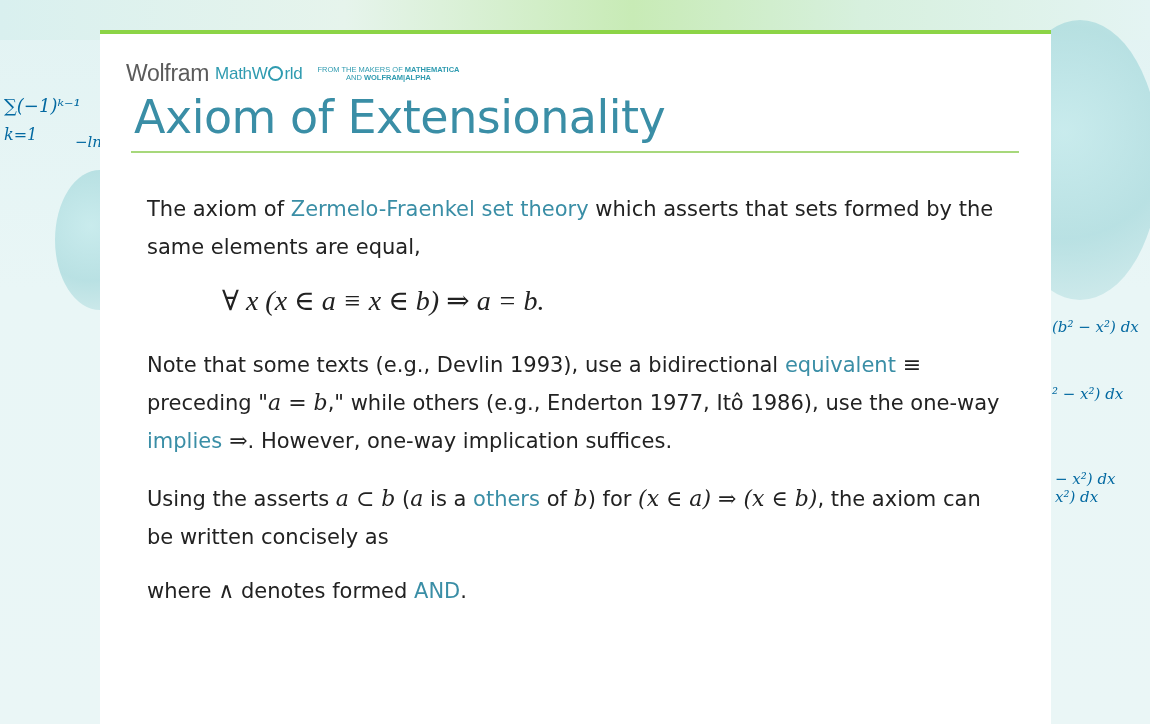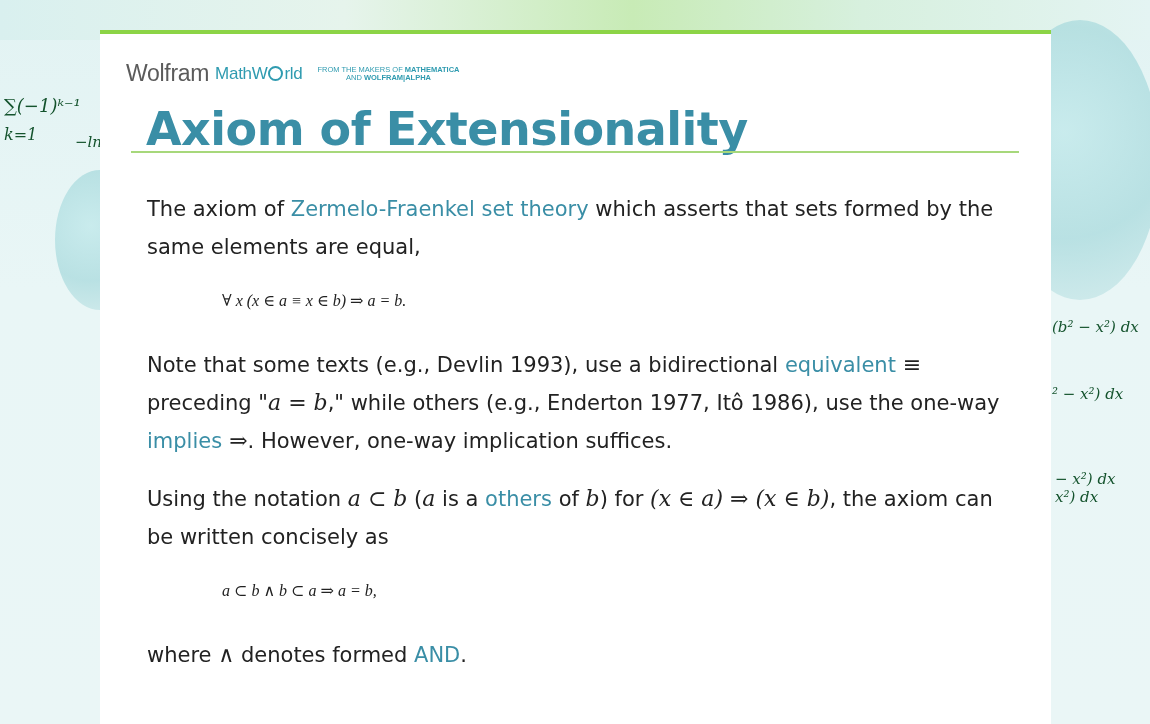--- a/index.html
+++ b/index.html
@@ -6,21 +6,21 @@
     body {
       width:1150px; height:724px; overflow:hidden; position:relative;
       background: linear-gradient(180deg, #e2f3f3 0%, #e9f6f6 40%, #eaf6f6 100%);
       font-family: "Liberation Sans", "DejaVu Sans", sans-serif;
     }
     .bg-top {
       position:absolute; left:0; top:0; width:1150px; height:40px;
       background: linear-gradient(90deg, #d9f0ef 0%, #e6f4ec 30%, #c8ebb6 55%, #d7f0de 75%, #e4f4f3 100%);
     }
     .bg-formula {
-      position:absolute; color:#14532d; font-family:"DejaVu Serif", serif; font-style:italic;
+      position:absolute; color:#0369a1; font-family:"DejaVu Serif", serif; font-style:italic;
       font-size:15px; white-space:nowrap;
     }
     .bg-shape {
       position:absolute; border-radius:50%;
       background: radial-gradient(circle at 40% 40%, #bfe8ea 0%, #a9dadd 55%, #cde9ea 100%);
       opacity:.75;
     }
     .card {
       position:absolute; left:100px; top:30px; width:951px; height:700px;
       background:#ffffff; border-top:4px solid #8cd446;
@@ -35,39 +35,39 @@
     .brand-mw { color:#2f9bb0; font-size:17px; letter-spacing:-0.3px; margin-left:6px; }
     .brand-globe {
       display:inline-block; width:15px; height:15px; border:2px solid #2f9bb0; border-radius:50%;
       box-sizing:border-box; vertical-align:middle; position:relative; top:-1px; margin:0 1px;
     }
     .brand-tag {
       margin-left:15px; font-size:7.5px; line-height:8px; color:#2f9bb0; text-transform:uppercase;
     }
     .brand-tag b { font-weight:bold; }
     h1 {
-      position:absolute; left:30px; top:52px; margin:16px;
-      font-family:"DejaVu Sans", sans-serif; font-weight:bold;
+      position:absolute; left:30px; top:52px; margin:4px;
+      font-family:"DejaVu Sans", sans-serif; font-weight:normal;
       font-size:46px; color:#3a8ea6; letter-spacing:-0.5px; white-space:nowrap;
     }
     .rule {
       position:absolute; left:31px; top:117px; width:888px; height:2px; background:#a7d87b;
     }
     .content {
       position:absolute; left:31px; top:140px; width:890px;
       font-family:"DejaVu Sans", sans-serif; font-size:21px; line-height:38px; color:#222;
     }
     .content p { margin:16px; }
     .content a { color:#3a8ea6; text-decoration:none; }
     .math {
       font-family:"DejaVu Serif", "Liberation Serif", serif; font-style:italic; font-size:22px;
     }
     .eq {
       margin:0; padding-left:75px;
-      font-family:"Liberation Serif", "DejaVu Serif", serif; font-size:16px; font-style:italic;
+      font-family:"Liberation Serif", "DejaVu Serif", serif; font-size:28px; font-style:italic;
       white-space:nowrap;
     }
     .p1 { margin-bottom:14px !important; }
     .eq1 { margin-bottom:26px !important; }
     .p2 { margin-bottom:20px !important; }
     .p3 { margin-bottom:14px !important; }
     .eq2 { margin-bottom:26px !important; }
   </style>
 </head>
 <body>
@@ -96,19 +96,18 @@
   <h1>Axiom of Extensionality</h1>
   <div class="rule"></div>
 
   <div class="content">
     <p class="p1"><span>The axiom of </span><a href="#">Zermelo-Fraenkel set theory</a><span> which asserts that sets formed by the same elements are equal,</span></p>
 
     <p class="eq eq1">∀ x (x ∈ a ≡ x ∈ b) ⇒ a = b.</p>
 
     <p class="p2"><span>Note that some texts (e.g., Devlin 1993), use a bidirectional </span><a href="#">equivalent</a><span class="math up"> ≡</span><span> preceding "</span><span class="math">a = b</span><span>," while others (e.g., Enderton 1977, Itô 1986), use the one-way </span><a href="#">implies</a><span class="math up"> ⇒</span><span>. However, one-way implication suffices.</span></p>
 
-    <p class="p3"><span>Using the notation </span><span class="math">a ⊂ b</span><span> (</span><span class="math">a</span><span> is a </span><a href="#">others</a><span> of </span><span class="math">b</span><span>) for </span><span class="math">(x ∈ a) ⇒ (x ∈ b)</span><span>, the axiom can be written concisely as</span></p>
+    <p class="p3"><span>Using the asserts </span><span class="math">a ⊂ b</span><span> (</span><span class="math">a</span><span> is a </span><a href="#">others</a><span> of </span><span class="math">b</span><span>) for </span><span class="math">(x ∈ a) ⇒ (x ∈ b)</span><span>, the axiom can be written concisely as</span></p>
 
-    <p class="eq eq2">a ⊂ b ∧ b ⊂ a ⇒ a = b,</p>
 
     <p><span>where </span><span class="math up">∧</span><span> denotes formed </span><a href="#">AND</a><span>.</span></p>
   </div>
 </div>
 
 </body></html>

